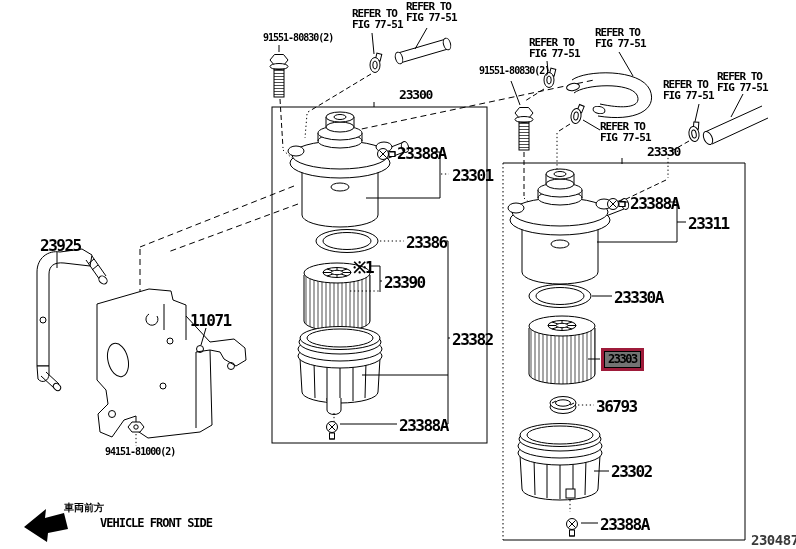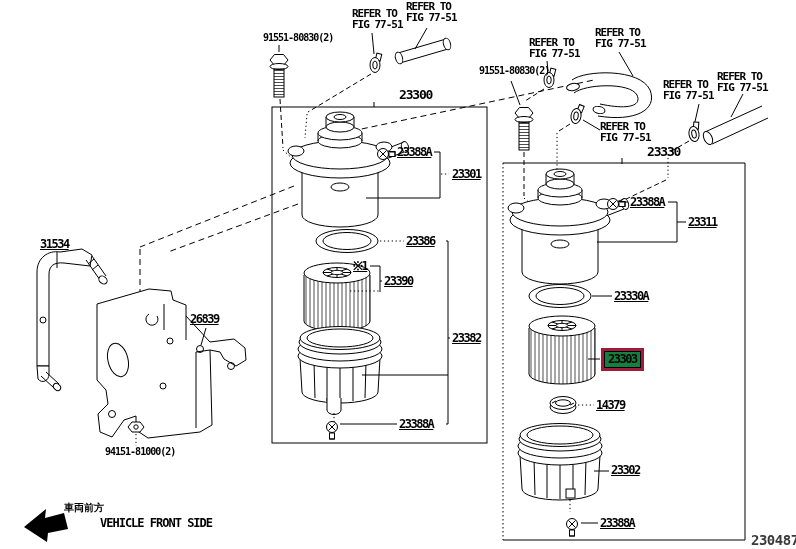--- a/index.html
+++ b/index.html
@@ -1,28 +1,28 @@
 <!DOCTYPE html>
 <html><head>
 <meta charset="utf-8">
 <style>
   html,body{margin:0;padding:0;background:#fff;}
   #stage{position:relative;width:796px;height:549px;background:#ffffff;overflow:hidden;
          font-family:"DejaVu Sans Mono","Liberation Mono",monospace;}
   svg{position:absolute;left:0;top:0;}
   .lbl{position:absolute;color:#000;font-weight:bold;white-space:nowrap;line-height:1.05;}
-  .part{font-size:12px;letter-spacing:-1.5px;text-decoration:underline;}
+  .part{font-size:16px;letter-spacing:-1.5px;}
   .big{font-size:13px;letter-spacing:-1.2px;margin-left:39px;}
   .long{font-size:10px;letter-spacing:-1px;}
   .refer{font-size:11px;letter-spacing:-1px;line-height:10.5px;}
   .note{font-size:9.5px;letter-spacing:-1.1px;}
   .front-jp{font-size:10px;letter-spacing:0;}
   .front-en{font-size:12px;letter-spacing:-1px;margin-left:36px;}
   .docid{font-size:14px;letter-spacing:-0.5px;color:#3a3a3a;font-weight:bold;}
-  .hl-outer{position:absolute;border:3px solid #9e1b3a;background:#15803d;}
+  .hl-outer{position:absolute;border:3px solid #9e1b3a;background:#737373;}
   .hl-inner{border:1px solid #000;padding:0 3px 1px 3px;font-size:12px;letter-spacing:-1.5px;font-weight:bold;}
 </style>
 </head>
 <body>
 
 <div id="stage">
 
 <svg width="796" height="549" viewBox="0 0 796 549">
 <defs>
   <pattern id="vhatch" width="4" height="4" patternUnits="userSpaceOnUse">
@@ -278,33 +278,33 @@
 <div class="lbl big" style="left:608px;top:145px">23330</div>
 
 <div class="lbl part" style="left:397px;top:146px">23388A</div>
 <div class="lbl part" style="left:452px;top:168px">23301</div>
 <div class="lbl part" style="left:406px;top:235px">23386</div>
 <div class="lbl part" style="left:353px;top:260px">※1</div>
 <div class="lbl part" style="left:384px;top:275px">23390</div>
 <div class="lbl part" style="left:452px;top:332px">23382</div>
 <div class="lbl part" style="left:399px;top:418px">23388A</div>
 
-<div class="lbl part" style="left:40px;top:238px">31534</div>
-<div class="lbl part" style="left:190px;top:313px">26839</div>
+<div class="lbl part" style="left:40px;top:238px">23925</div>
+<div class="lbl part" style="left:190px;top:313px">11071</div>
 <div class="lbl long" style="left:105px;top:447px">94151-81000(2)</div>
 
 <div class="lbl part" style="left:630px;top:196px">23388A</div>
 <div class="lbl part" style="left:688px;top:216px">23311</div>
 <div class="lbl part" style="left:614px;top:290px">23330A</div>
 
 <div class="hl-outer" style="left: 601px; top: 348px; border-color: rgb(158, 27, 58);">
   <div class="hl-inner">23303</div>
 </div>
 
-<div class="lbl part" style="left:596px;top:399px">14379</div>
+<div class="lbl part" style="left:596px;top:399px">36793</div>
 <div class="lbl part" style="left:611px;top:464px">23302</div>
 <div class="lbl part" style="left:600px;top:517px">23388A</div>
 
 
 <div class="lbl front-jp" style="left:64px;top:503px">車両前方</div>
 <div class="lbl front-en" style="left:64px;top:517px">VEHICLE FRONT SIDE</div>
 
 <div class="lbl docid" style="left:751px;top:533px">230487F</div>
 
 </div>

